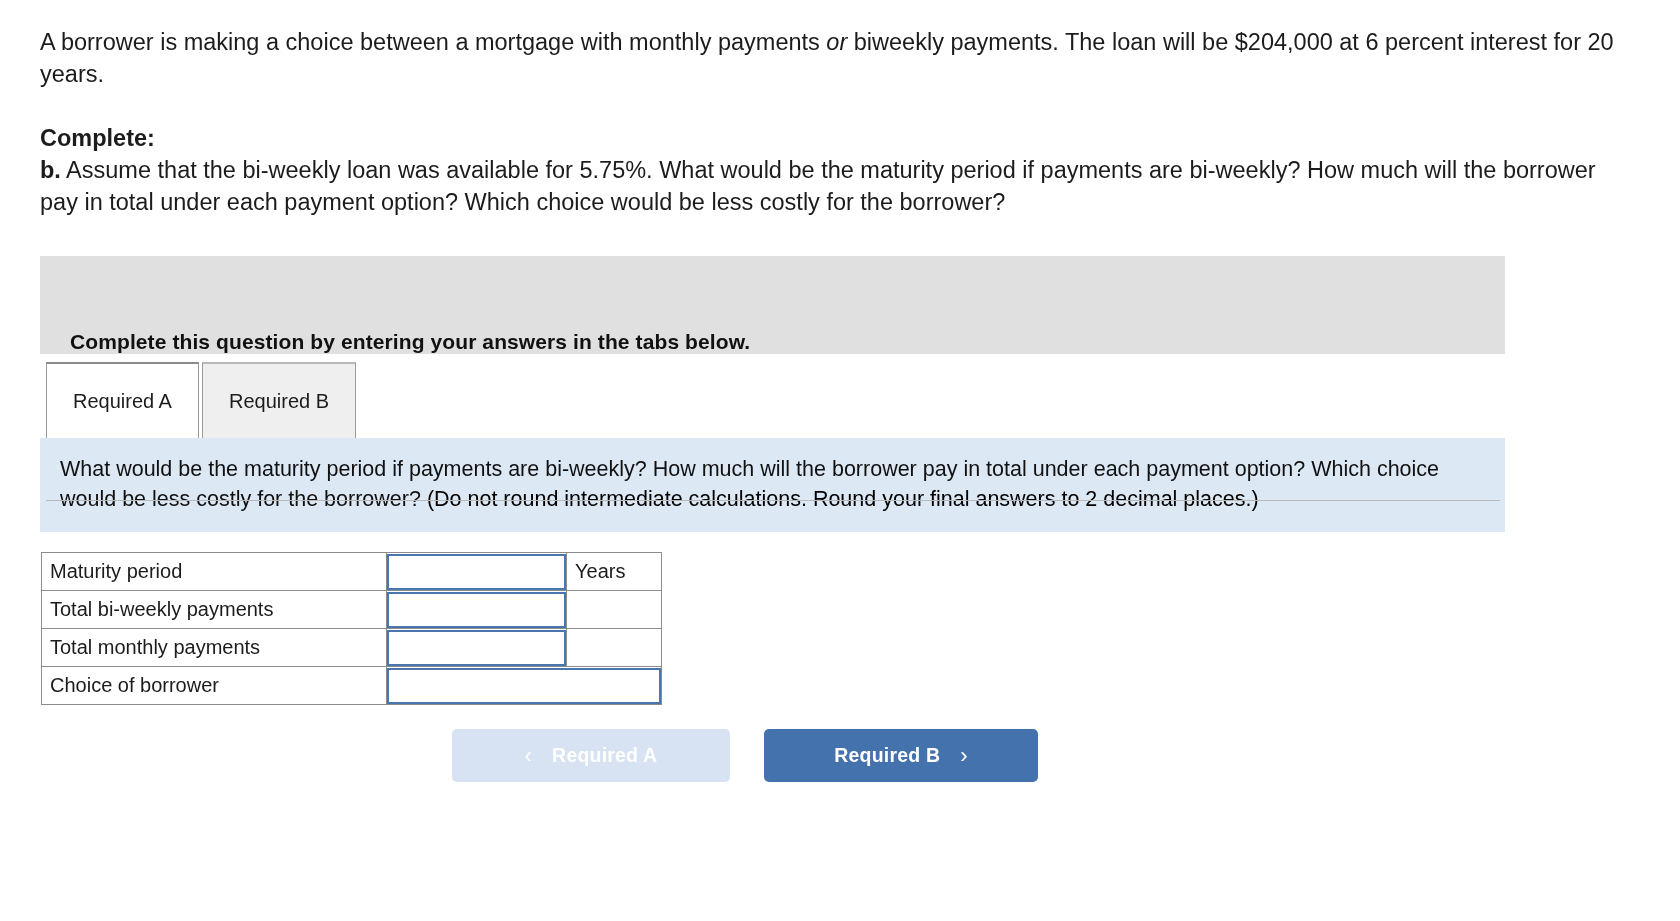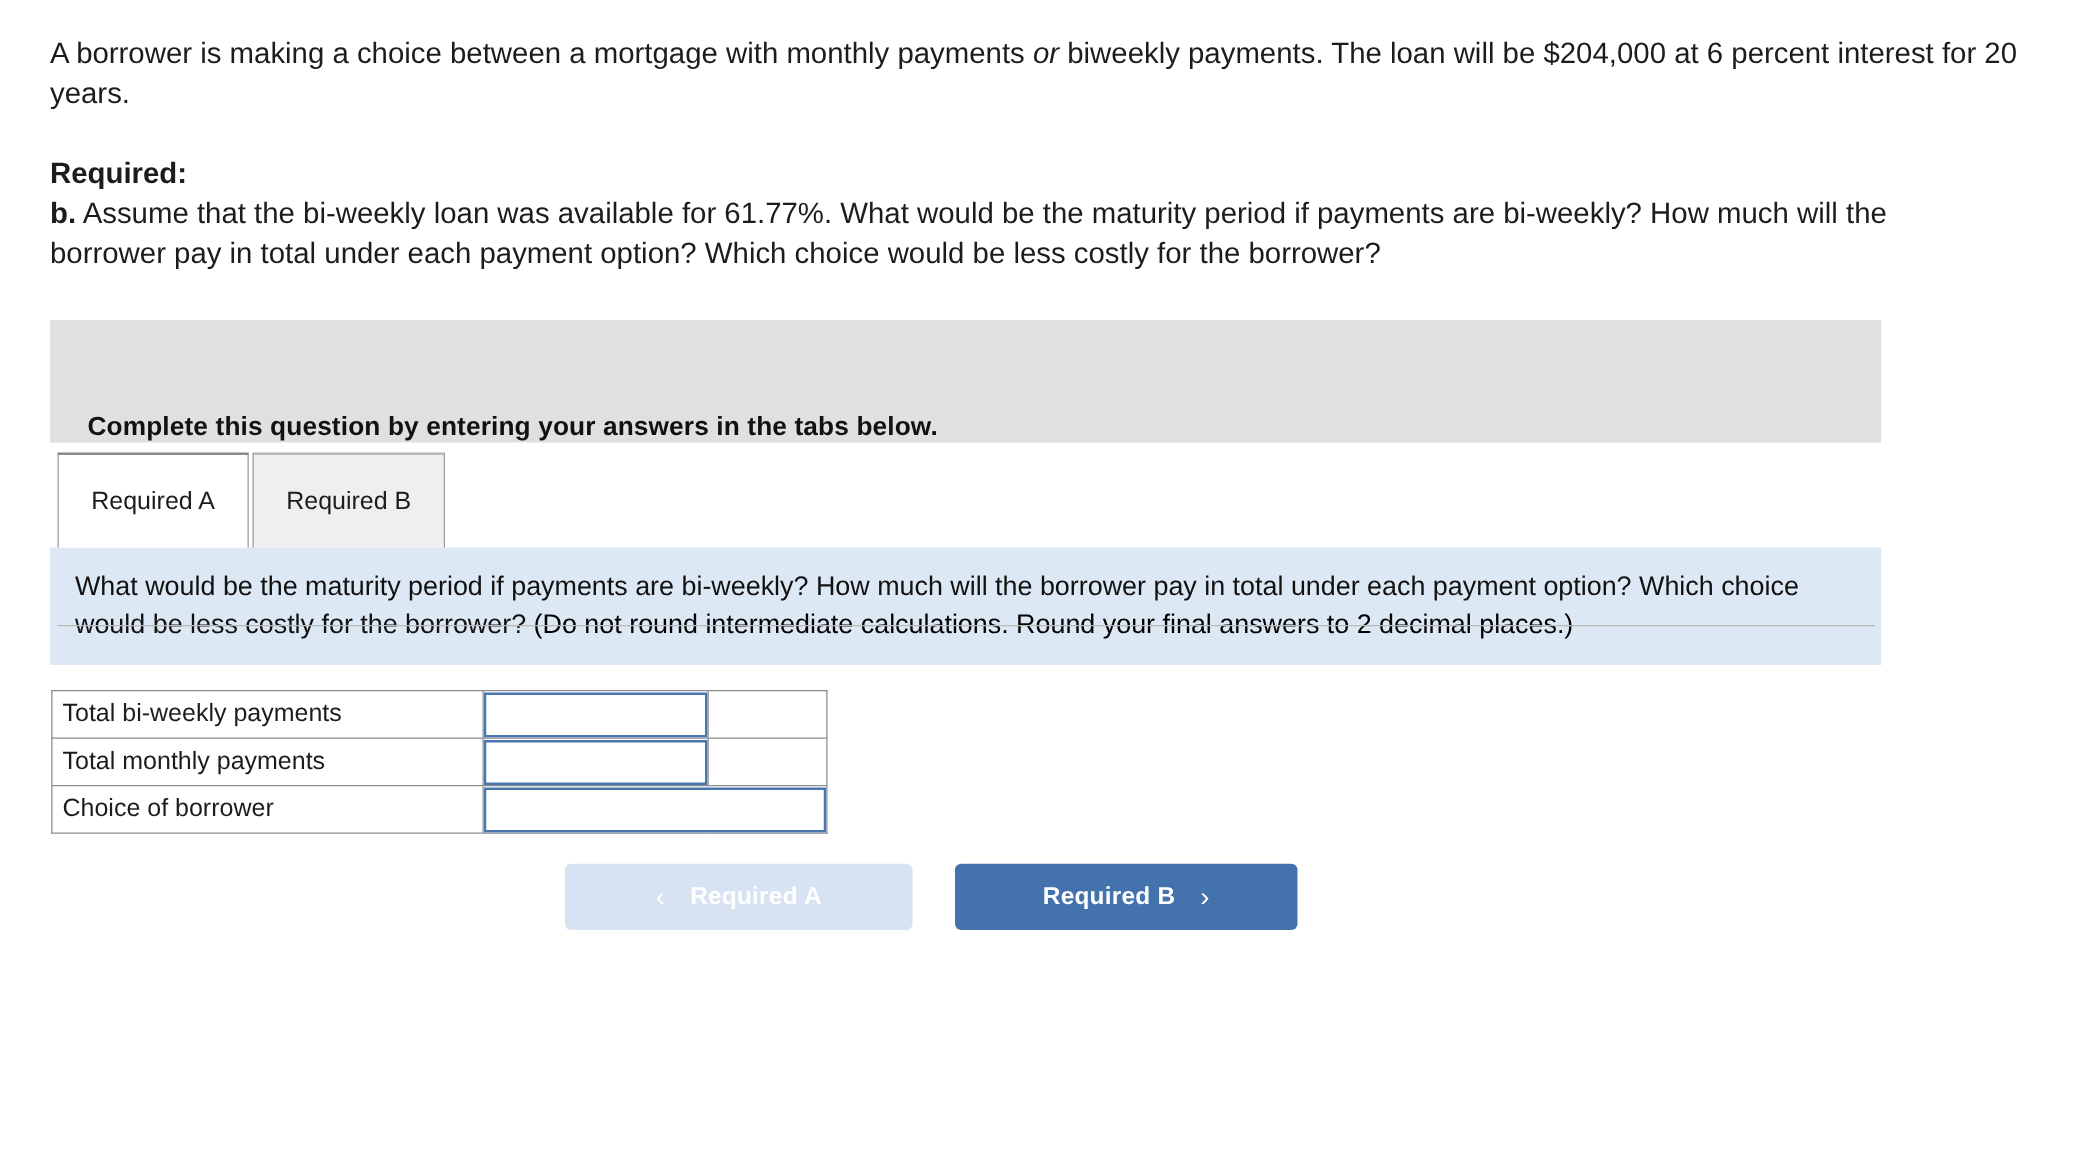--- a/index.html
+++ b/index.html
@@ -214,22 +214,22 @@
   .chev.left { color: #ffffff; }
 </style>
 </head>
 <body>
 
 <div class="page">
 
   <p class="stem"><span>A borrower is making a choice between a mortgage with monthly payments </span><span class="ital">or</span><span> biweekly payments. The loan will be $204,000 at 6 percent interest for 20 years.</span></p>
 
   <div class="required-block">
-    <span class="hdr">Required:</span>
-    <span class="req-item"><span class="marker">b.</span><span> Assume that the bi-weekly loan was available for 61.77%. What would be the maturity period if payments are bi-weekly? How much will the borrower pay in total under each payment option? Which choice would be less costly for the borrower?</span></span>
+    <span class="hdr">Complete:</span>
+    <span class="req-item"><span class="marker">b.</span><span> Assume that the bi-weekly loan was available for 5.75%. What would be the maturity period if payments are bi-weekly? How much will the borrower pay in total under each payment option? Which choice would be less costly for the borrower?</span></span>
   </div>
 
   <div class="banner">
     <span class="banner-text">Complete this question by entering your answers in the tabs below.</span>
   </div>
 
   <div class="tabs">
     <div class="tab active">
       <span>Required A</span>
     </div>
@@ -238,20 +238,30 @@
     </div>
   </div>
   <div class="tab-rule"></div>
 
   <div class="qpanel">
     <div class="qpanel-text"><span>What would be the maturity period if payments are bi-weekly? How much will the borrower pay in total under each payment option? Which choice would be less costly for the borrower? </span><span class="note">(Do not round intermediate calculations. Round your final answers to 2 decimal places.)</span></div>
   </div>
 
   <table class="ans-table">
     <tbody>
+      <tr>
+        <td class="lbl">Maturity period</td>
+        <td class="inp">
+          <span class="inp-wrap">
+            <span class="corner2"></span>
+            <input class="cellinput" type="text" value="" style="">
+          </span>
+        </td>
+        <td class="unit">Years</td>
+      </tr>
       <tr>
         <td class="lbl">Total bi-weekly payments</td>
         <td class="inp">
           <span class="inp-wrap">
             <span class="corner2"></span>
             <input class="cellinput" type="text" value="" style="">
           </span>
         </td>
         <td class="unit"></td>
       </tr>

